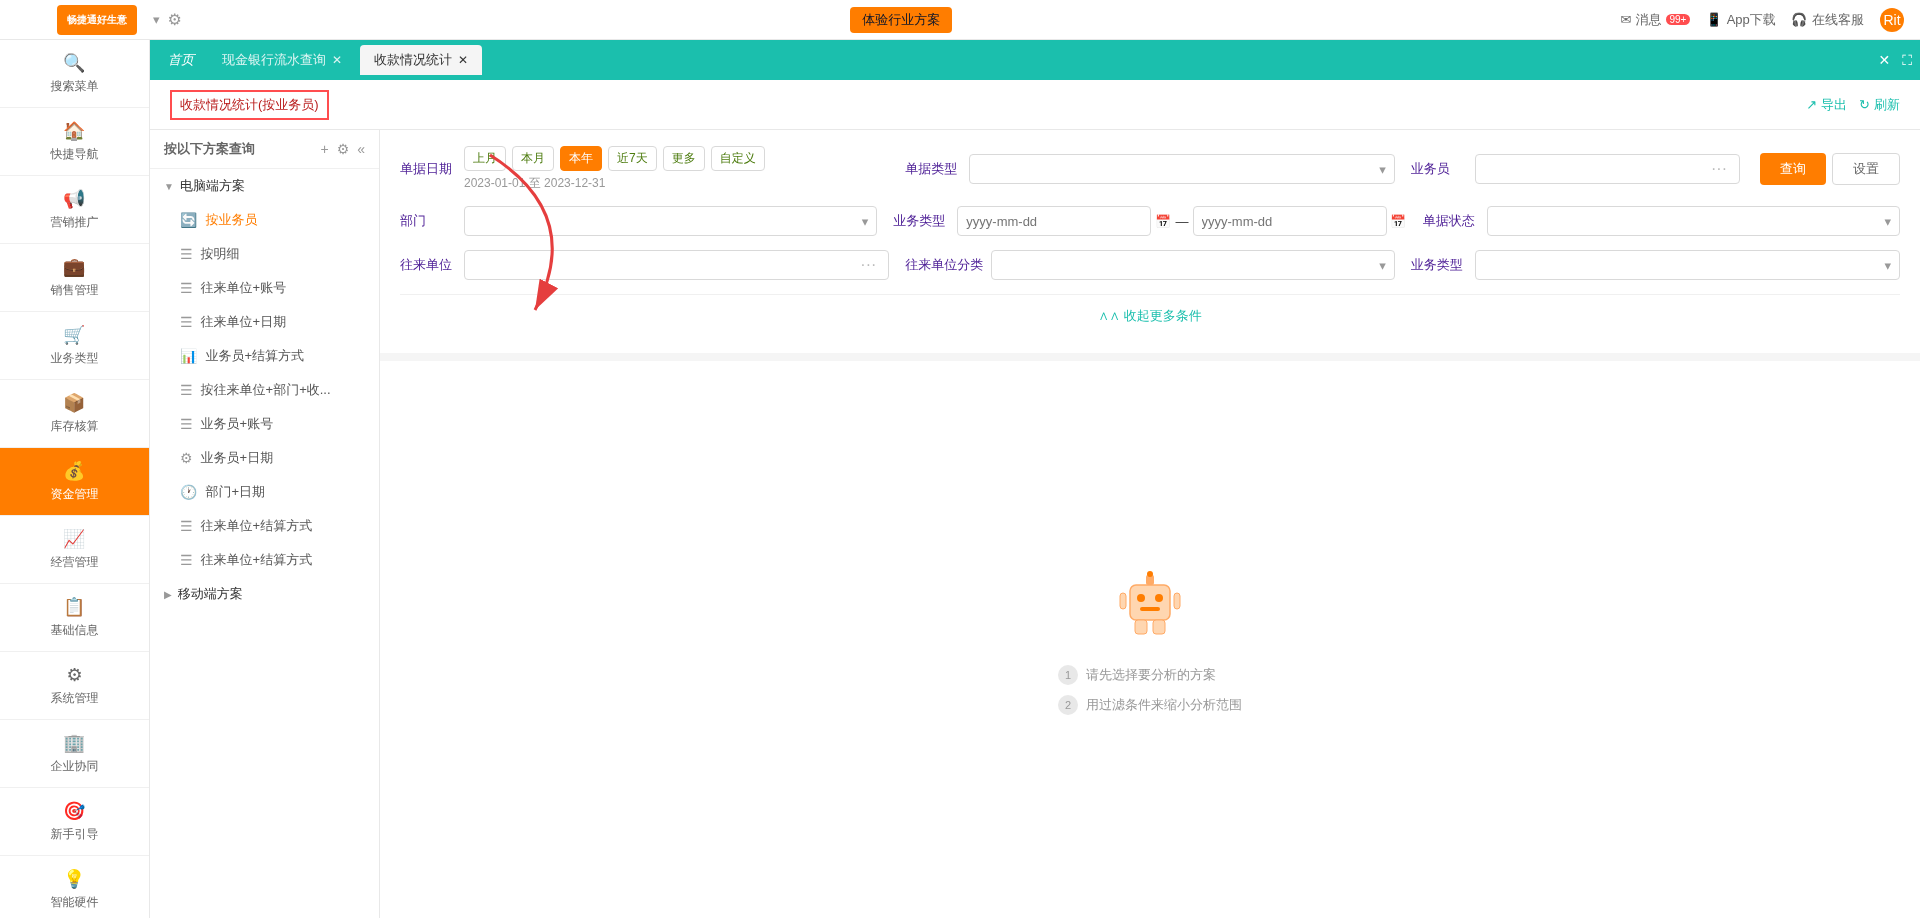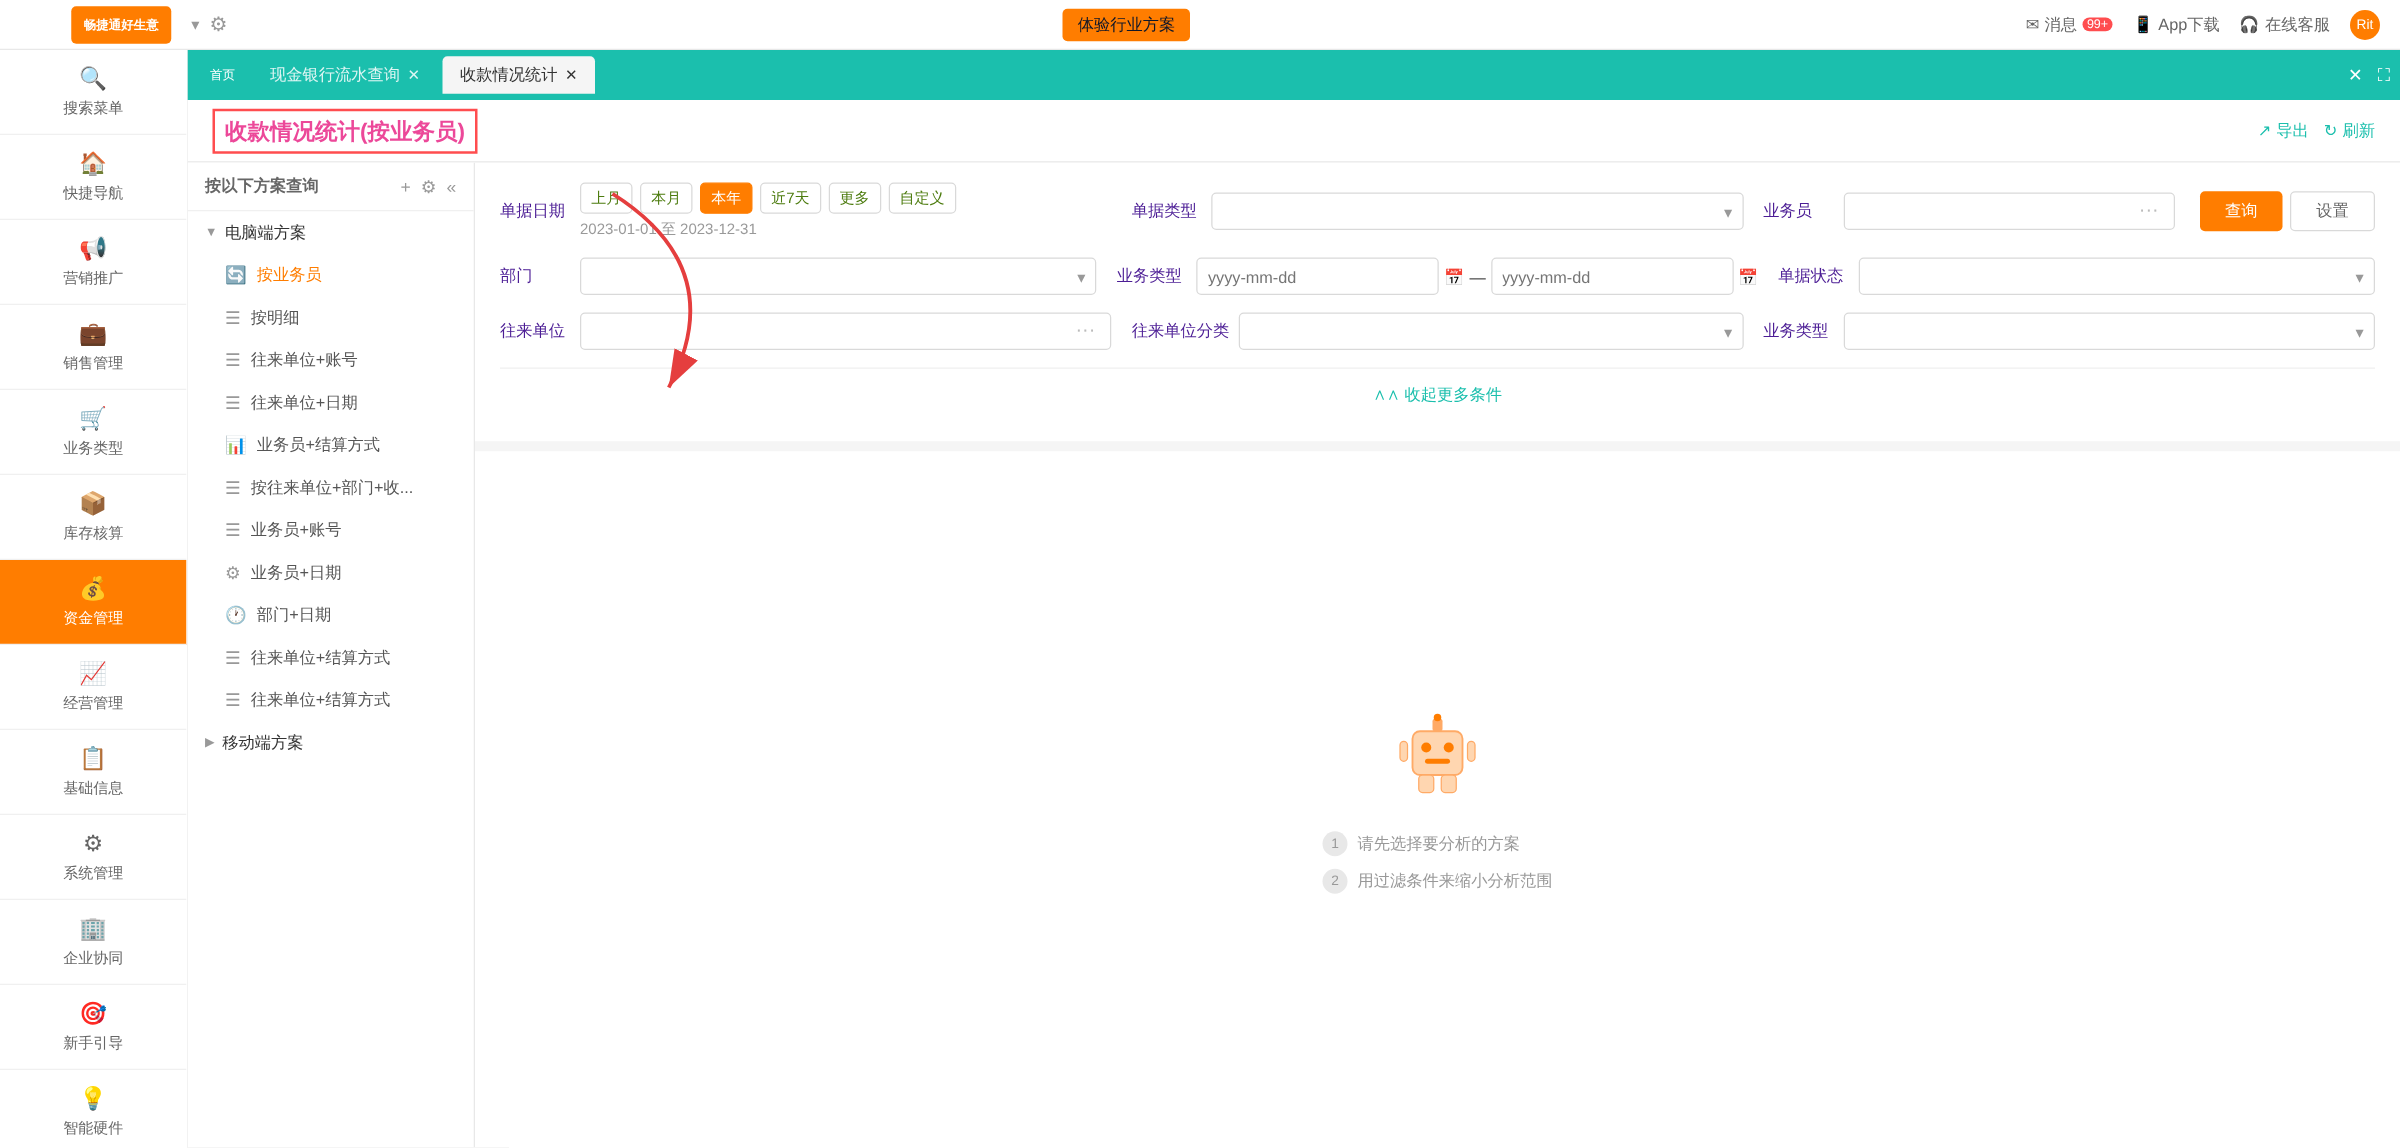--- a/index.html
+++ b/index.html
@@ -73,39 +73,39 @@
       color: rgba(255,255,255,0.85);
       cursor: pointer;
       border-radius: 4px 4px 0 0;
       font-size: 13px;
       background: transparent;
     }
     .tab-item.active {
       background: #f5f5f5;
       color: #333;
     }
-    .tab-home { color: white; font-size: 10px; padding: 6px 10px; cursor: pointer; }
+    .tab-home { color: white; font-size: 13px; padding: 6px 10px; cursor: pointer; font-style: italic; }
     .tab-close { font-size: 12px; cursor: pointer; }
     .tab-bar-right { margin-left: auto; display: flex; gap: 12px; }
     .tab-window-btn { color: white; cursor: pointer; font-size: 14px; }
 
     
     .page-header {
       background: #fff;
       padding: 0 20px;
       height: 50px;
       display: flex;
       align-items: center;
       justify-content: space-between;
       border-bottom: 1px solid #e8e8e8;
     }
     .page-title {
-      font-size: 18px;
-      font-weight: bold;
-      color: #ec4899;
+      font-size: 13px;
+      font-weight: normal;
+      color: #b91c1c;
       border: 2px solid #ff4d4f;
       padding: 4px 8px;
     }
     .page-actions { display: flex; gap: 12px; align-items: center; }
     .action-btn { display: flex; align-items: center; gap: 4px; color: #1bbfad; cursor: pointer; font-size: 13px; }
 
     
     .content-area { flex: 1; display: flex; overflow: hidden; background: #f5f5f5; }
 
     
@@ -306,21 +306,21 @@
     </div>
     <div class="top-right-item">
       <span>📱</span>
       <span>App下载</span>
     </div>
     <div class="top-right-item">
       <span>🎧</span>
       <span>在线客服</span>
     </div>
     <div class="top-right-item">
-      <span style="background:#ff7d00;color:white;border-radius:50%;width:24px;height:24px;display:flex;align-items:center;justify-content:center;font-size:11px;">Rit</span>
+      <span style="background:#ff7d00;color:white;border-radius:50%;width:24px;height:24px;display:flex;align-items:center;justify-content:center;font-size:14px;">Rit</span>
     </div>
   </div>
 </div>
 
 <div class="layout">
 
   <div class="sidebar">
     <div class="sidebar-item">
       <span class="sidebar-icon">🔍</span>
       <span>搜索菜单</span>

